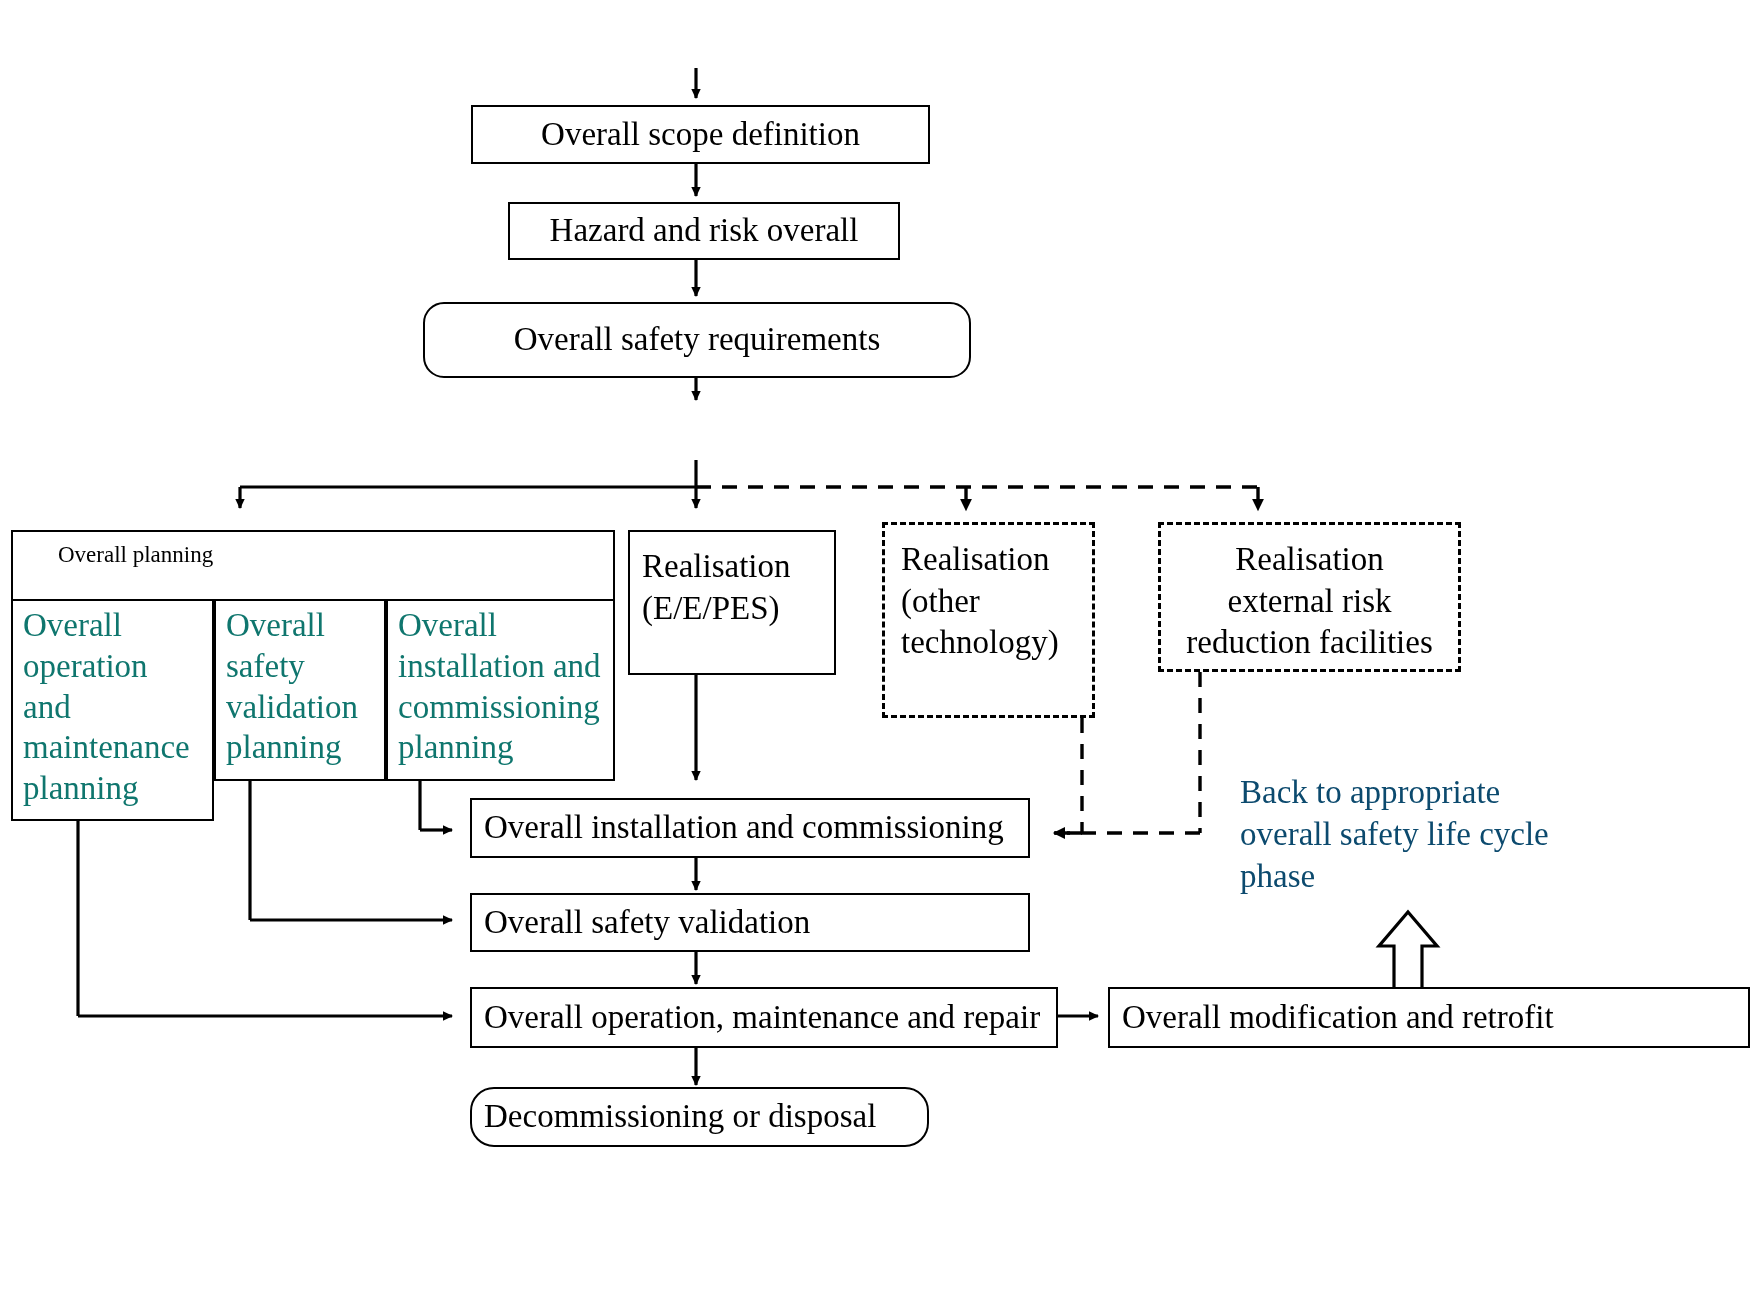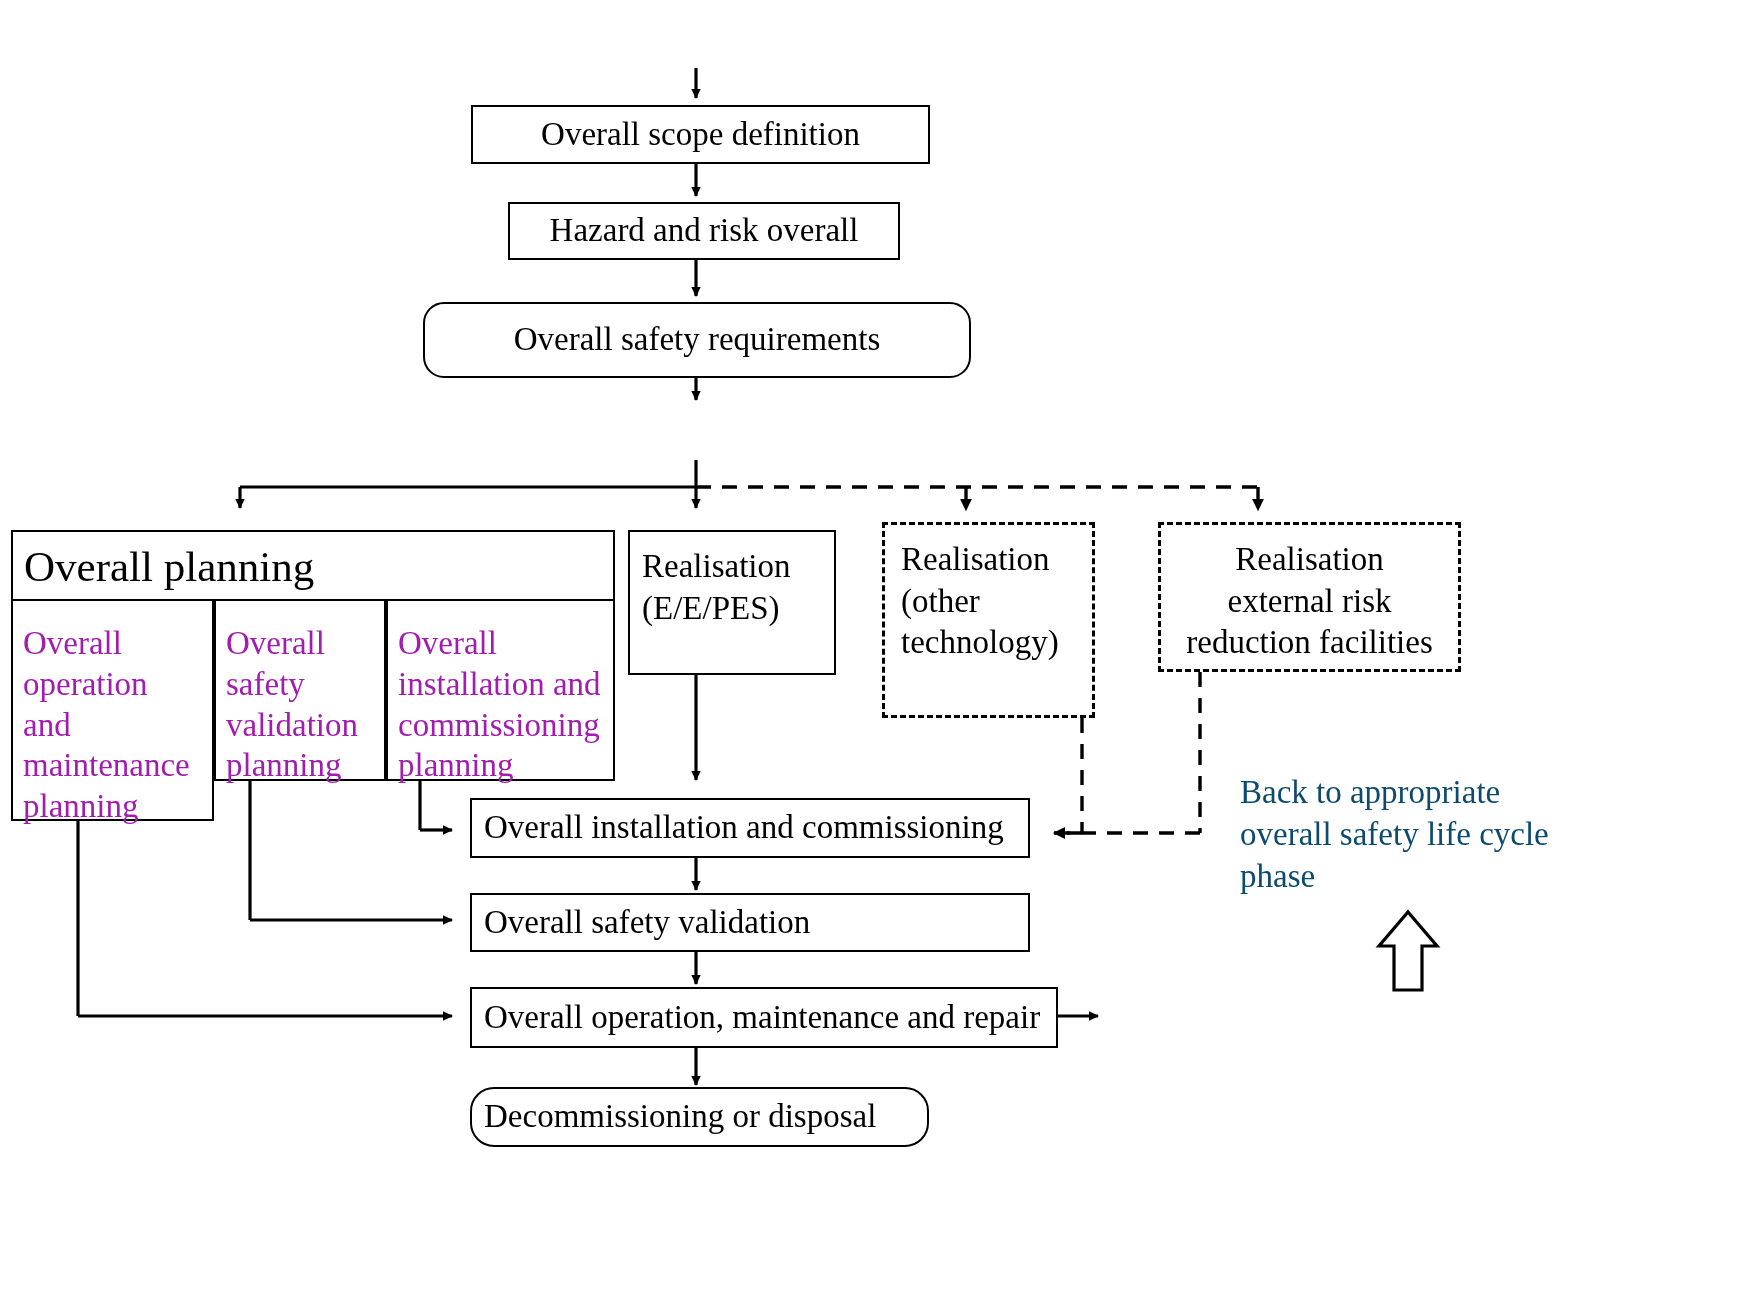--- a/index.html
+++ b/index.html
@@ -38,33 +38,34 @@
   .node.left { justify-content: flex-start; text-align: left; padding-left: 12px; }
   .node.dashed { border-style: dashed; border-width: 3px; }
   .group-shell {
     position: absolute;
     box-sizing: border-box;
     border: 2.5px solid #000;
     background: #ffffff;
   }
   .group-title {
     position: absolute;
-    font-size: 43px;
+    font-size: 23px;
     color: #000;
     white-space: nowrap;
+    margin-left: 34px;
   }
   .subcell {
     position: absolute;
     box-sizing: border-box;
     border: 2.5px solid #000;
     background: #ffffff;
     font-size: 33px;
     line-height: 1.235;
-    color: #a21caf;
-    padding: 22px 8px 0 10px;
+    color: #0f766e;
+    padding: 4px 8px 0 10px;
     white-space: pre-line;
   }
   .free-text {
     position: absolute;
     font-size: 33px;
     line-height: 1.27;
     color: #0c4a6e;
     white-space: pre-line;
   }
 </style>
@@ -172,20 +173,21 @@
   <div class="node dashed center" style="left:1158px; top:522px; width:303px; height:150px; align-items:flex-start; padding-top:14px;">Realisation
 external risk
 reduction facilities</div>
 
   <div class="node left" style="left:470px; top:798px; width:560px; height:60px;">Overall installation and commissioning</div>
 
   <div class="node left" style="left:470px; top:893px; width:560px; height:59px;">Overall safety validation</div>
 
   <div class="node left" style="left:470px; top:987px; width:588px; height:61px;">Overall operation, maintenance and repair</div>
 
+  <div class="node left" style="left:1108px; top:987px; width:642px; height:61px;">Overall modification and retrofit</div>
 
   <div class="node left" style="left:470px; top:1087px; width:459px; height:60px;border-radius:24px;">Decommissioning or disposal</div>
 
   <div class="free-text" style="left:1240px; top:772px; width:420px;">Back to appropriate
 overall safety life cycle
 phase</div>
 
 </div>
 
 </body></html>

